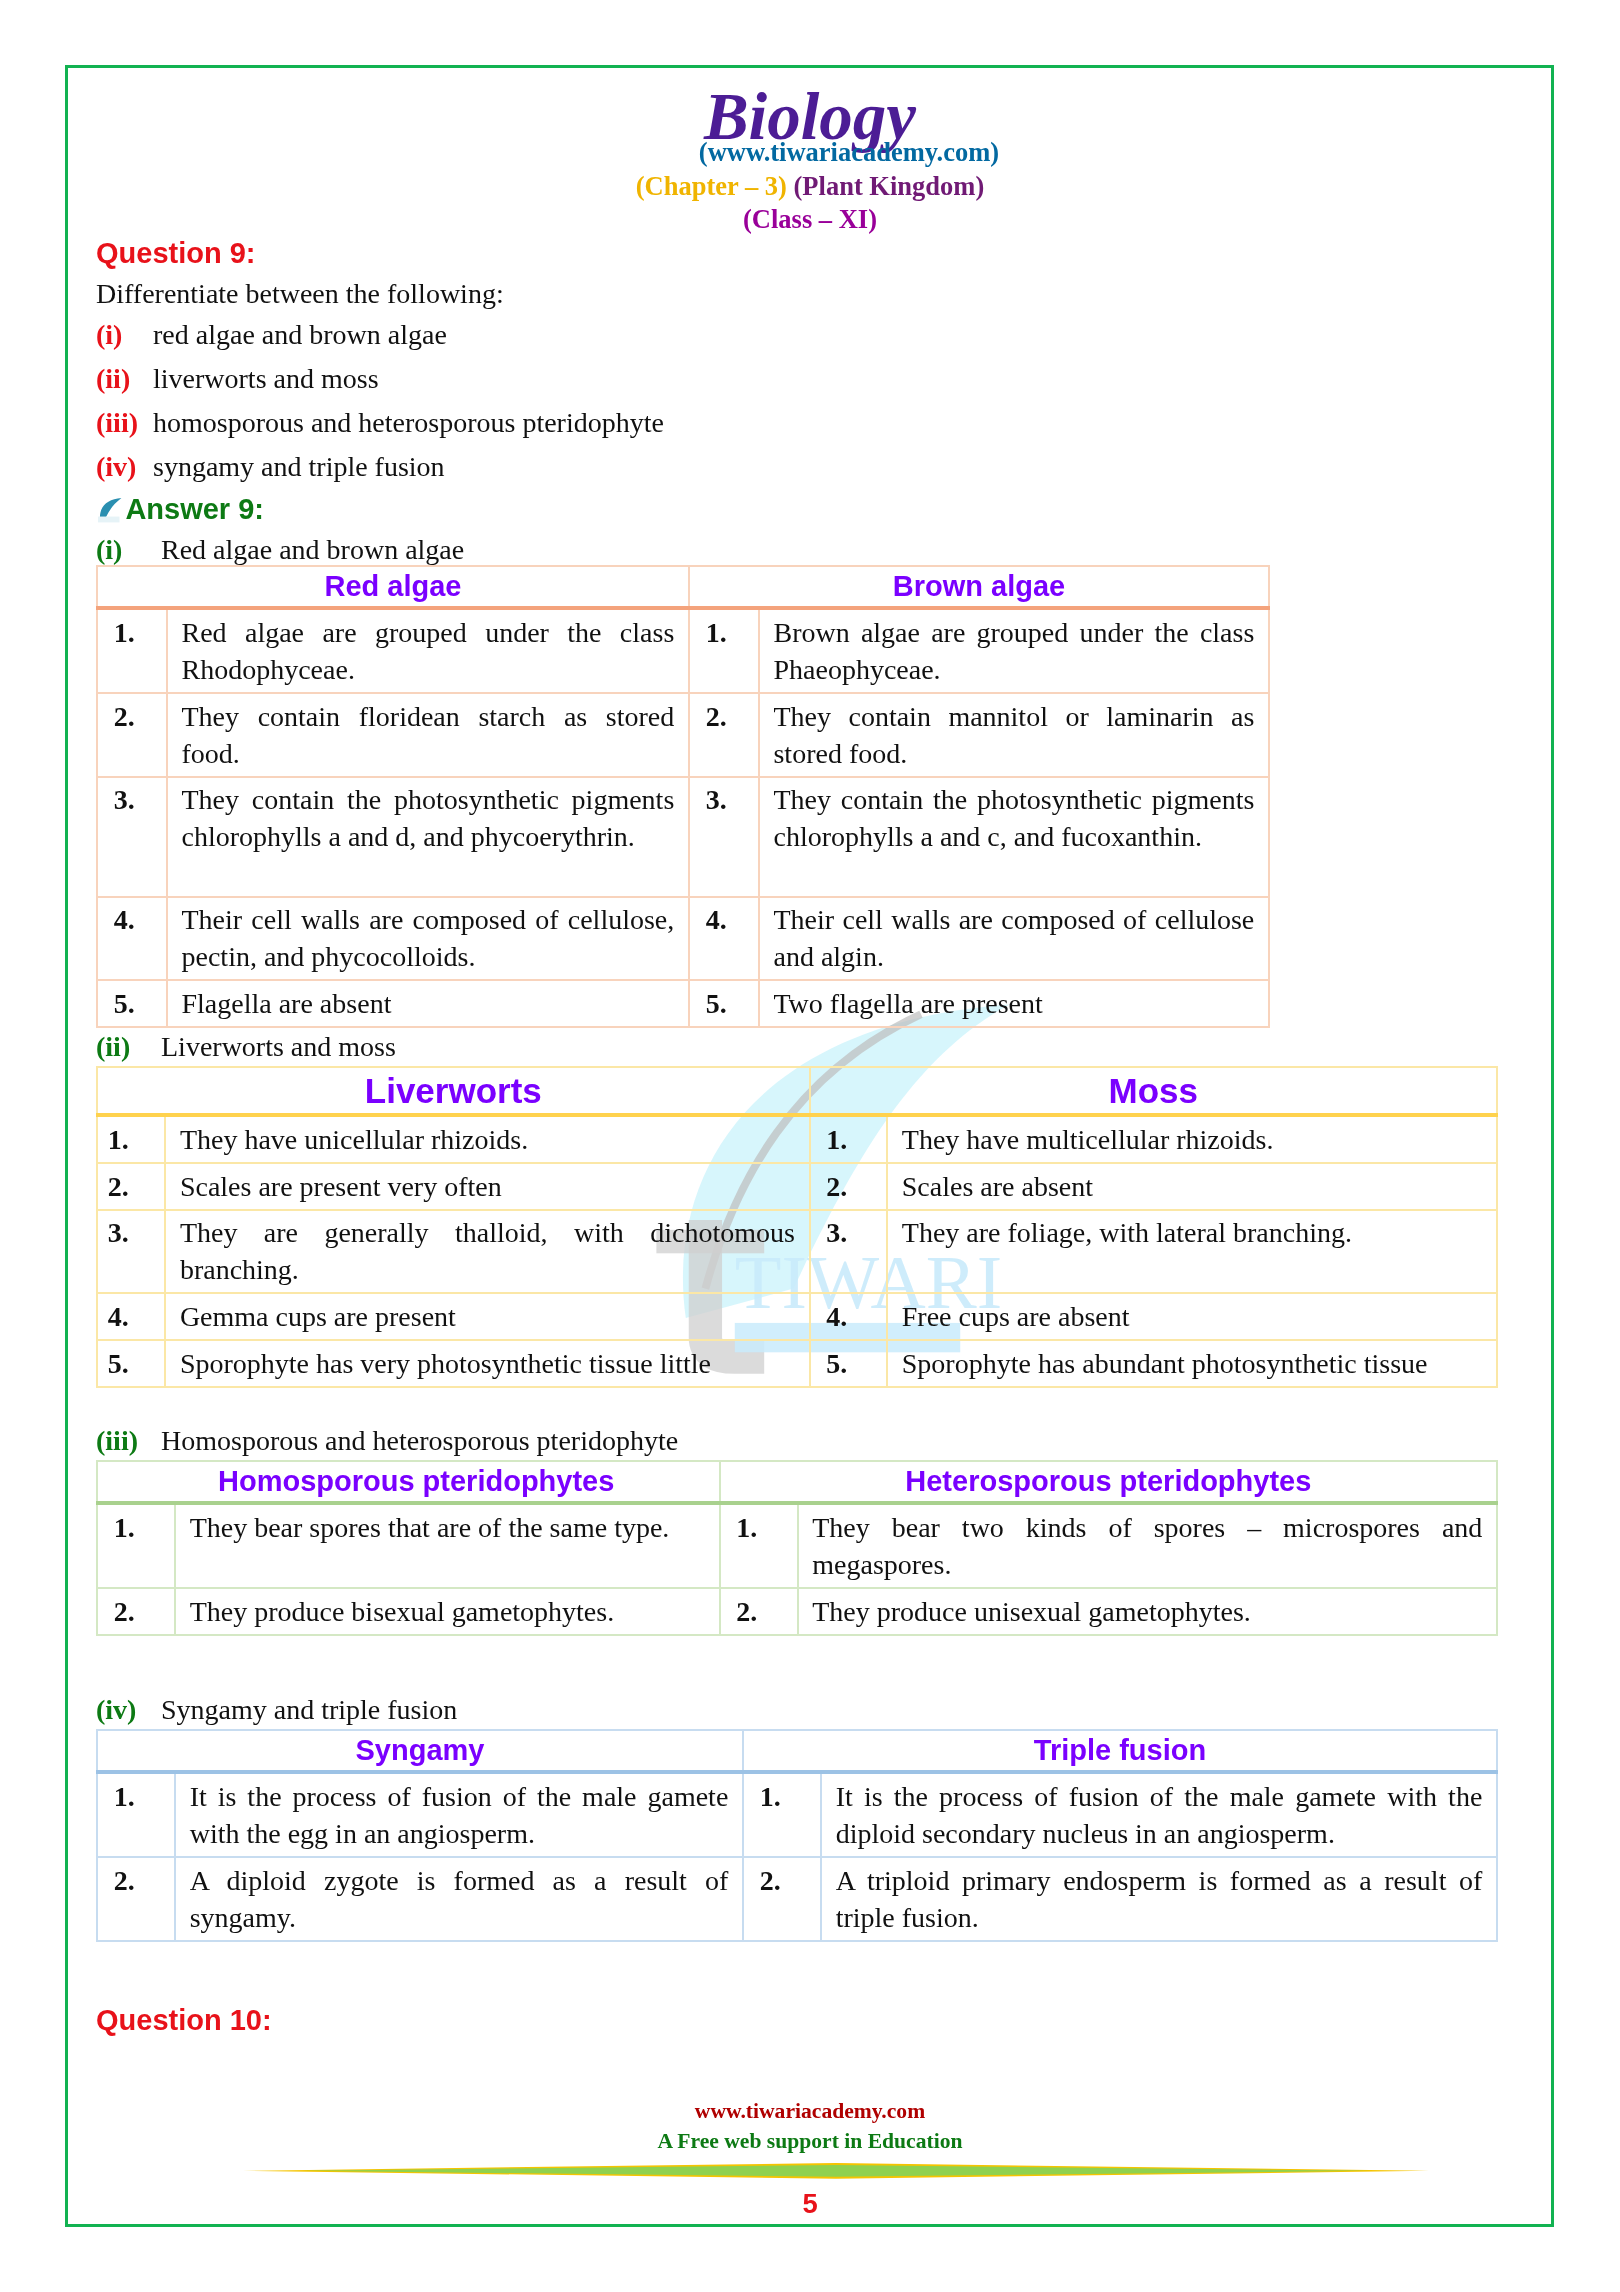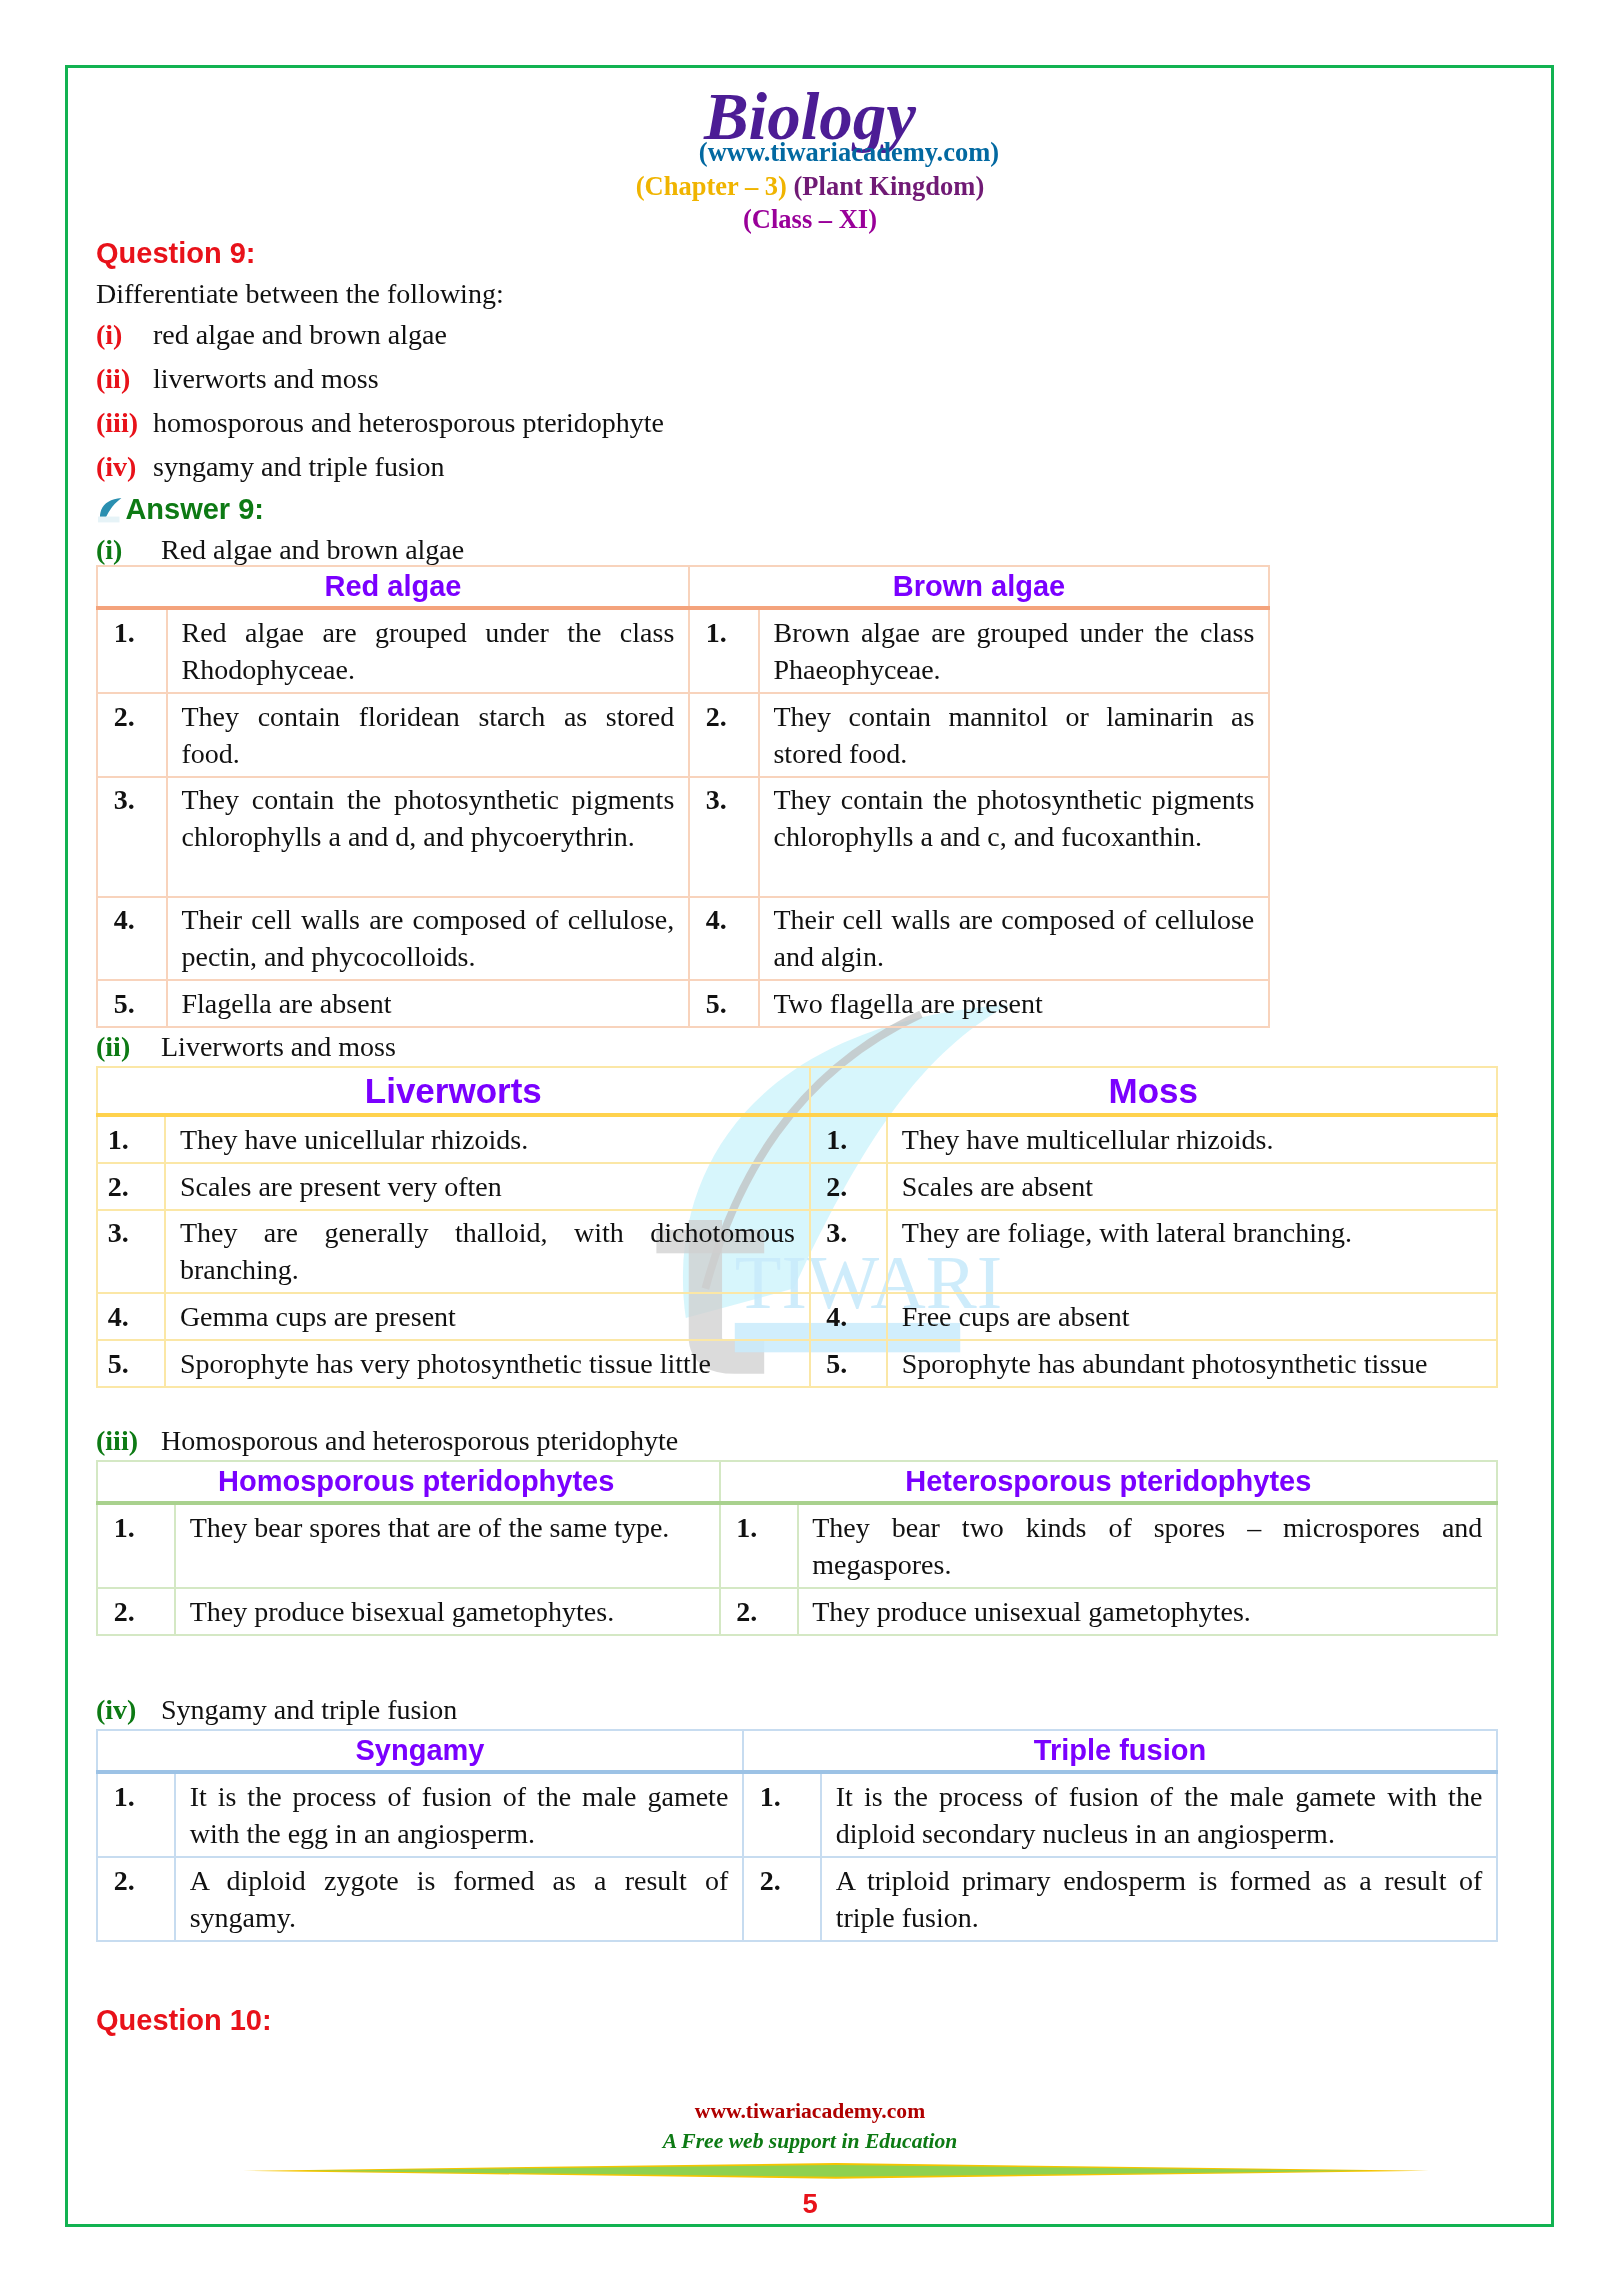--- a/index.html
+++ b/index.html
@@ -36,21 +36,21 @@
   .t-liv td, .t-liv th { border: 2px solid #fbe7a6; }
   .t-liv th { border-bottom: 4.9px solid #ffd24d; font-size: 35px; height: 41px; }
   .t-liv td { padding-top: 1px; padding-bottom: 1px; }
   .t-hom td, .t-hom th { border: 2px solid #d4e8c4; }
   .t-hom th { border-bottom: 4.9px solid #a9d18e; font-size: 29px; height: 35px; }
   .t-syn td, .t-syn th { border: 2px solid #c7dcf0; }
   .t-syn th { border-bottom: 4.9px solid #9cc2e5; font-size: 29px; height: 35px; }
 
   .footer { position: absolute; left: 0; width: 1620px; text-align: center; }
   .f-site { top: 2099px; font-size: 21.6px; font-weight: bold; color: #b00000; }
-  .f-tag { top: 2129px; font-size: 21.6px; font-style: italic; font-weight: bold; color: #0d7a14; font-family: "Liberation Serif", serif; }
+  .f-tag { top: 2129px; font-size: 21.6px; font-weight: bold; color: #0d7a14; font-family: "Liberation Serif", serif; }
   .f-rule { position: absolute; left: 243px; top: 2163px; width: 1186px; height: 15.7px; }
   .f-page { top: 2188px; font-size: 27.4px; font-weight: bold; color: #e8121a; font-family: "Liberation Sans", sans-serif; }
 </style>
 </head>
 <body>
 
 <div class="page-border"></div>
 
 <svg class="watermark" viewBox="0 0 400 420">
   <path d="M60 360 C40 220 120 60 390 40 C300 90 240 180 170 330 Z" fill="#c9f3fb" opacity="0.75"></path>

